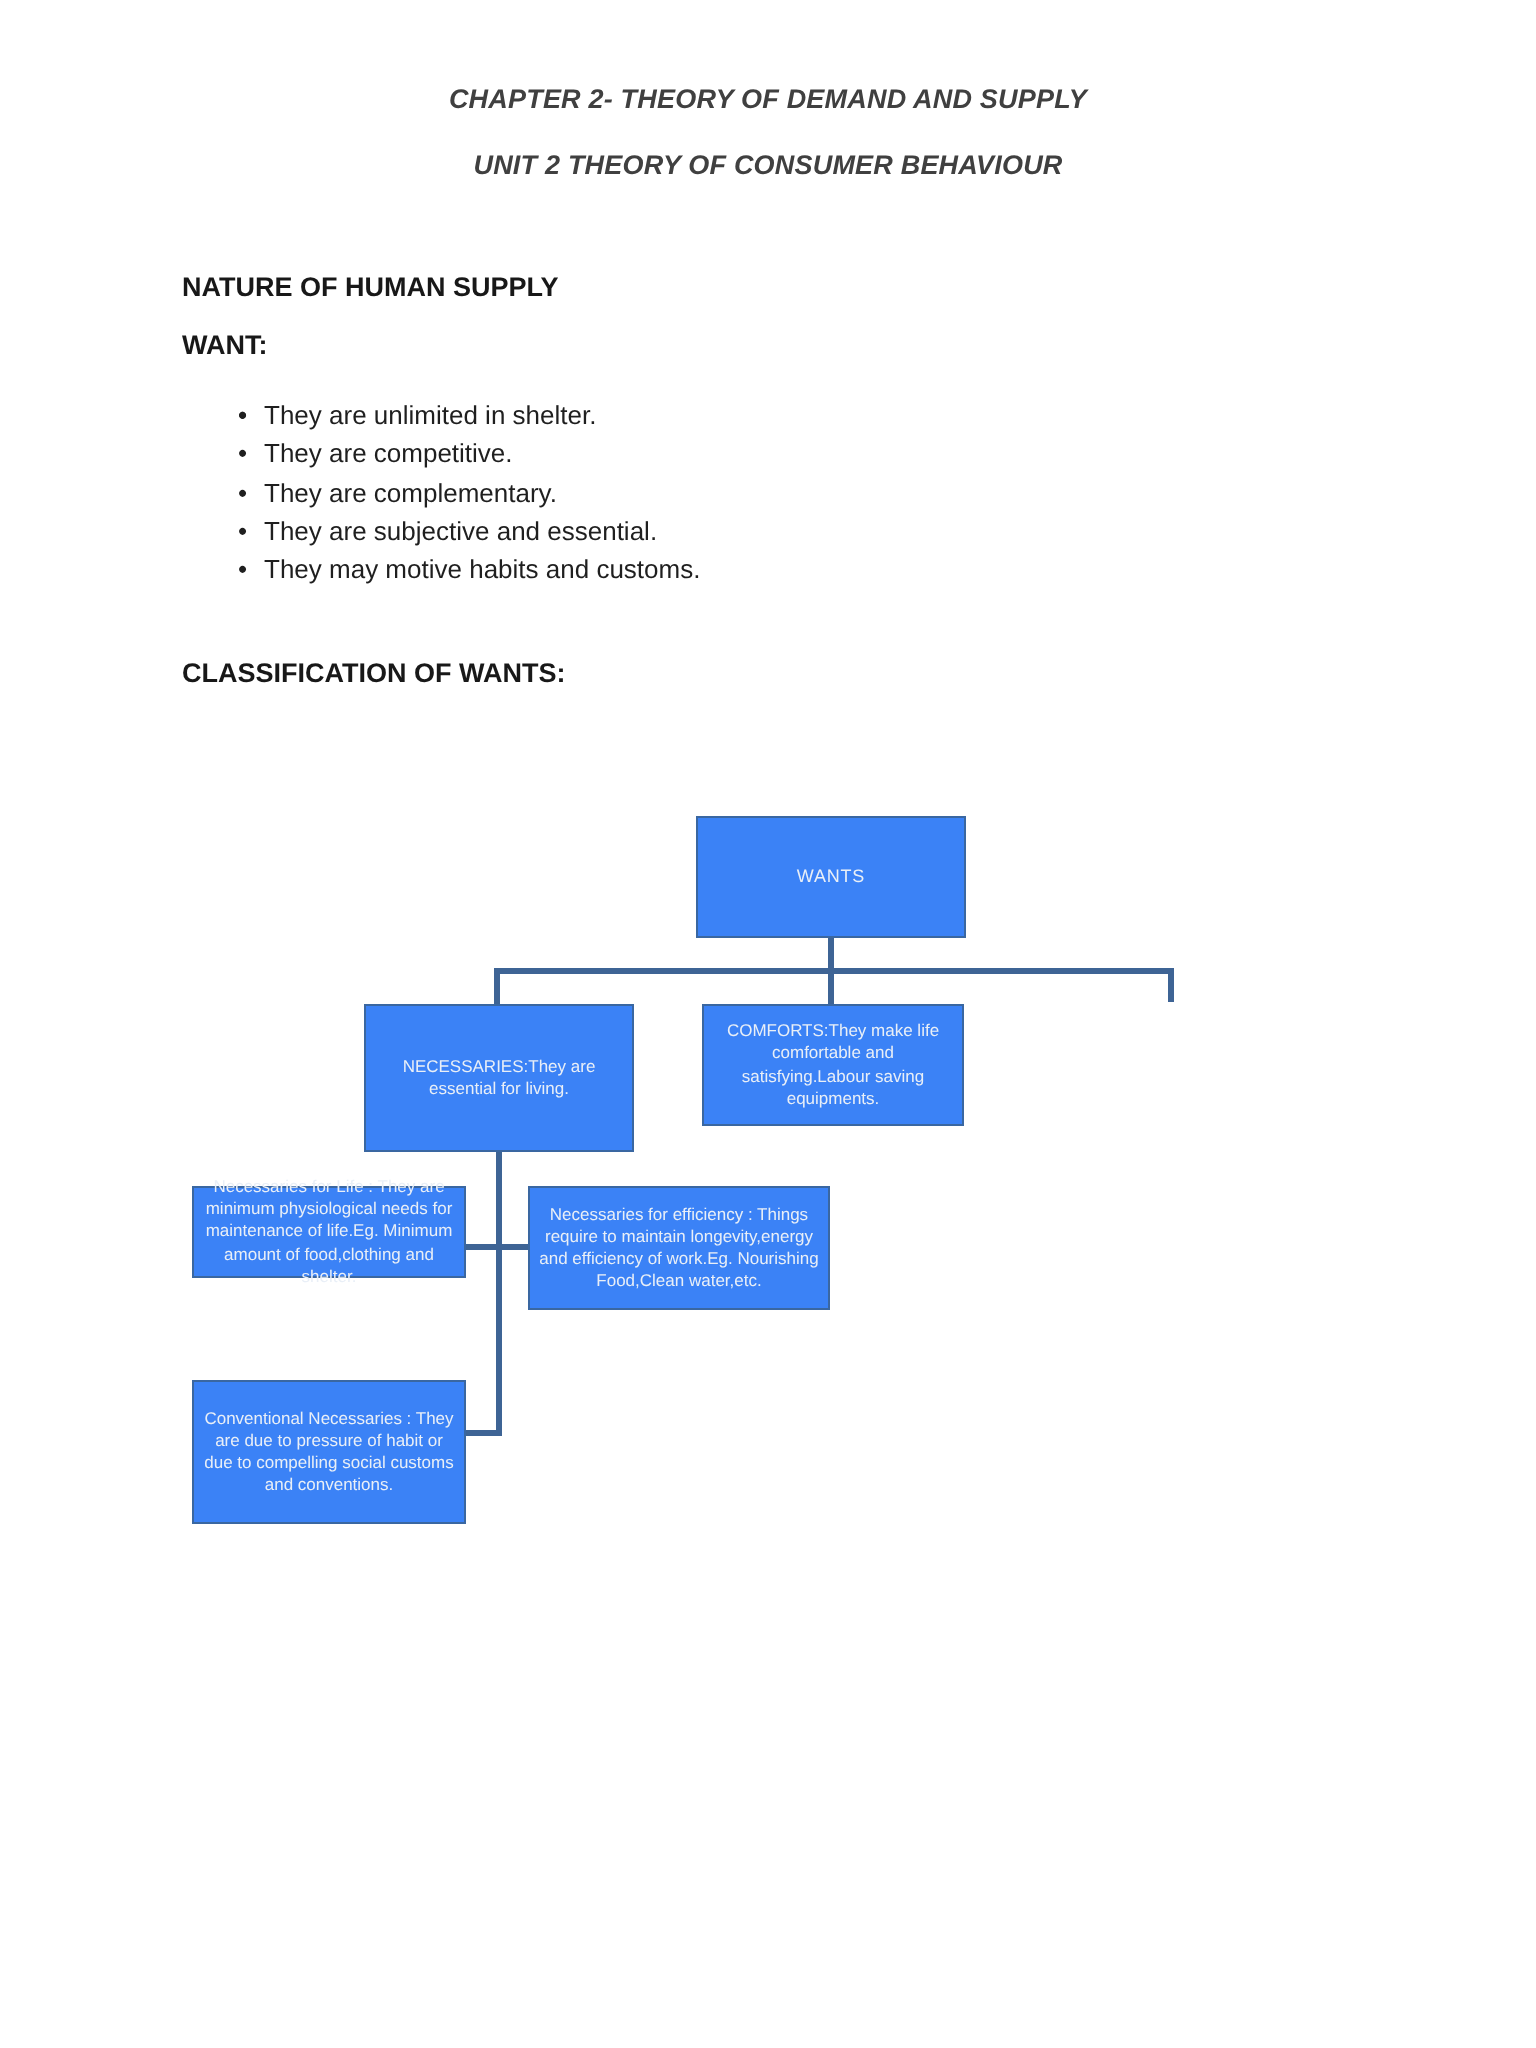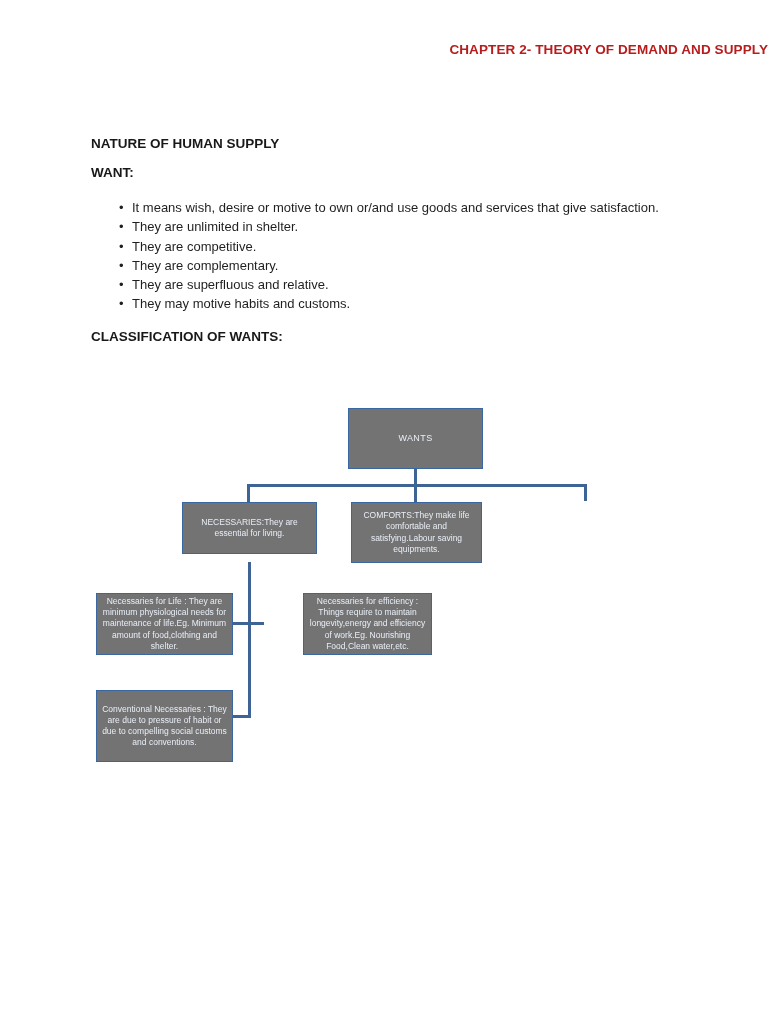--- a/index.html
+++ b/index.html
@@ -8,22 +8,22 @@
     background: #ffffff;
     font-family: "Liberation Sans", sans-serif;
     color: #1f1f1f;
     position: relative;
     overflow: hidden;
   }
   .page { position: absolute; inset: 0; }
 
   .center-head {
     position: absolute; left: 0; width: 768px;
-    text-align: right; font-weight: 700; font-size: 13.5px;
-    color: #b91c1c; letter-spacing: 0.1px;
+    text-align: center; font-weight: 700; font-size: 13.5px;
+    color: #404040; letter-spacing: 0.1px; font-style: italic;
   }
   #chapter-title { top: 42px; }
   #unit-title { top: 75px; }
 
   .section-head {
     position: absolute; left: 91px;
     font-weight: 700; font-size: 13.5px; color: #181818;
   }
   #section-nature { top: 136px; }
   #heading-want { top: 165px; }
@@ -38,78 +38,78 @@
     position: relative; padding-left: 13px; line-height: 19.3px;
   }
   ul.bullets li .marker {
     position: absolute; left: 0; top: 0; line-height: 19.3px; font-size: 13px;
   }
 
   .diagram { position: absolute; inset: 0; }
 
   .node {
     position: absolute; box-sizing: border-box;
-    background: #737373;
+    background: #3b82f6;
     border: 1.5px solid #3A67A1;
     color: #E9EFF7;
     display: flex; align-items: center; justify-content: center;
     text-align: center;
     font-size: 8.5px; line-height: 1.32;
     padding: 2px 3px;
   }
   #node-wants { left: 348px; top: 408px; width: 135px; height: 61px; font-size: 9px; letter-spacing: 0.4px; }
-  #node-necessaries { left: 182px; top: 502px; width: 135px; height: 52px; }
+  #node-necessaries { left: 182px; top: 502px; width: 135px; height: 74px; }
   #node-comforts { left: 351px; top: 502px; width: 131px; height: 61px; }
   #node-luxuries { left: 518px; top: 501px; width: 134px; height: 64px; }
-  #node-nec-life { left: 96px; top: 593px; width: 137px; height: 62px; }
-  #node-nec-efficiency { left: 264px; top: 593px; width: 129px; height: 62px; margin-left: 39px; }
+  #node-nec-life { left: 96px; top: 593px; width: 137px; height: 46px; }
+  #node-nec-efficiency { left: 264px; top: 593px; width: 151px; height: 62px; }
   #node-conventional { left: 96px; top: 690px; width: 137px; height: 72px; }
 
   .conn { position: absolute; background: #3E6495; }
   #conn-wants-down   { left: 414px; top: 468px; width: 3px; height: 17px; }
   #conn-rail         { left: 247px; top: 484px; width: 340px; height: 3px; }
   #conn-drop-left    { left: 247px; top: 484px; width: 3px; height: 18px; }
   #conn-drop-mid     { left: 414px; top: 484px; width: 3px; height: 18px; }
   #conn-drop-right   { left: 584px; top: 484px; width: 3px; height: 17px; }
   #conn-nec-down     { left: 248px; top: 562px; width: 3px; height: 156px; }
   #conn-stub-mid     { left: 233px; top: 622px; width: 31px; height: 3px; }
   #conn-stub-bottom  { left: 233px; top: 715px; width: 18px; height: 3px; }
 </style>
 </head>
 <body>
 
 <div class="page">
 
   <div class="center-head" id="chapter-title">CHAPTER 2- THEORY OF DEMAND AND SUPPLY</div>
 
+  <div class="center-head" id="unit-title">UNIT 2 THEORY OF CONSUMER BEHAVIOUR</div>
 
   <div class="section-head" id="section-nature">NATURE OF HUMAN SUPPLY</div>
 
   <div class="section-head" id="heading-want">WANT:</div>
 
   <ul class="bullets">
     <li>
       <span class="marker">•</span>
-      <span>It means wish, desire or motive to own or/and use goods and services that give satisfaction.</span>
     </li>
     <li>
       <span class="marker">•</span>
       <span>They are unlimited in shelter.</span>
     </li>
     <li>
       <span class="marker">•</span>
       <span>They are competitive.</span>
     </li>
     <li>
       <span class="marker">•</span>
       <span>They are complementary.</span>
     </li>
     <li>
       <span class="marker">•</span>
-      <span>They are superfluous and relative.</span>
+      <span>They are subjective and essential.</span>
     </li>
     <li>
       <span class="marker">•</span>
       <span>They may motive habits and customs.</span>
     </li>
   </ul>
 
   <div class="section-head" id="section-classification">CLASSIFICATION OF WANTS:</div>
 
   <div class="diagram">

